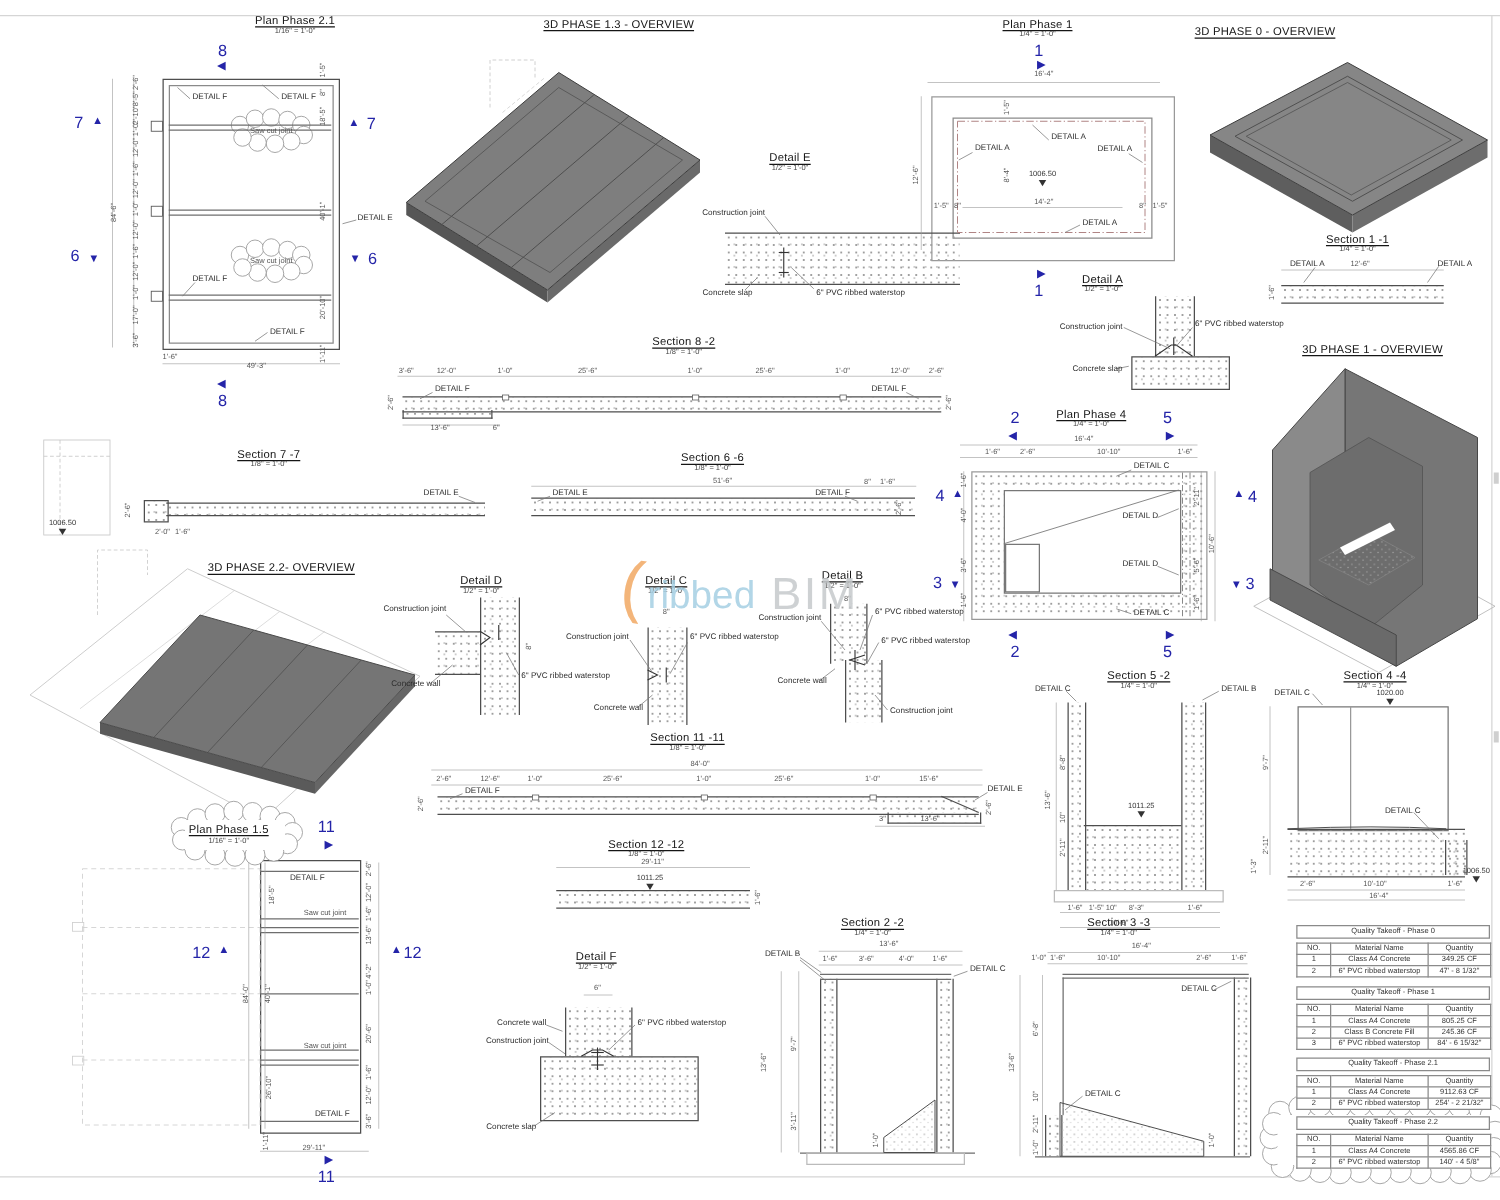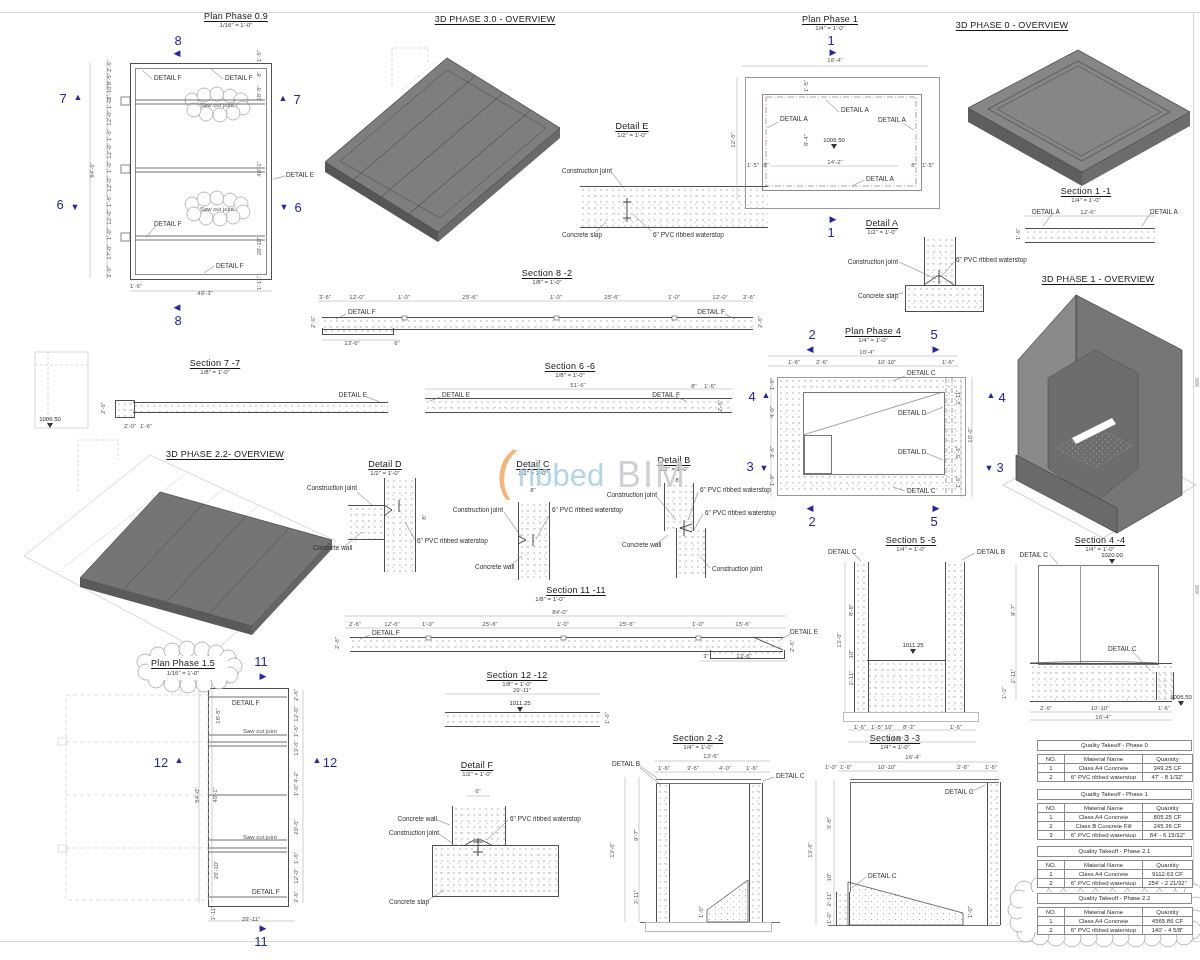--- a/index.html
+++ b/index.html
@@ -406,23 +406,23 @@
         <circle cx="1056" cy="937" r="9"></circle>
         <circle cx="1040" cy="936" r="9"></circle>
         <circle cx="1026" cy="933" r="9"></circle>
         <circle cx="1019" cy="923" r="9"></circle>
         <circle cx="1017" cy="910" r="9"></circle>
         <circle cx="1019" cy="899" r="9"></circle>
       <rect x="1022" y="892" width="168" height="40" fill="#fff" stroke="none"></rect>
     </g>
   </svg>
 
-  <div class="ttl" style="left:236px;top:11px">Plan Phase 0.9</div>
+  <div class="ttl" style="left:236px;top:11px">Plan Phase 2.1</div>
   <div class="scl" style="left:236px;top:22px">1/16" = 1'-0"</div>
-  <div class="ttl" style="left:495px;top:14px">3D PHASE 3.0 - OVERVIEW</div>
+  <div class="ttl" style="left:495px;top:14px">3D PHASE 1.3 - OVERVIEW</div>
   <div class="ttl" style="left:830px;top:14px">Plan Phase 1</div>
   <div class="scl" style="left:830px;top:25px">1/4" = 1'-0"</div>
   <div class="ttl" style="left:1012px;top:20px">3D PHASE 0 - OVERVIEW</div>
   <div class="ttl" style="left:1086px;top:186px">Section 1 -1</div>
   <div class="scl" style="left:1086px;top:197px">1/4" = 1'-0"</div>
   <div class="ttl" style="left:882px;top:218px">Detail A</div>
   <div class="scl" style="left:882px;top:229px">1/2" = 1'-0"</div>
   <div class="ttl" style="left:632px;top:121px">Detail E</div>
   <div class="scl" style="left:632px;top:132px">1/2" = 1'-0"</div>
   <div class="ttl" style="left:547px;top:268px">Section 8 -2</div>
@@ -434,33 +434,33 @@
   <div class="ttl" style="left:873px;top:326px">Plan Phase 4</div>
   <div class="scl" style="left:873px;top:337px">1/4" = 1'-0"</div>
   <div class="ttl" style="left:1098px;top:274px">3D PHASE 1 - OVERVIEW</div>
   <div class="ttl" style="left:225px;top:449px">3D PHASE 2.2- OVERVIEW</div>
   <div class="ttl" style="left:385px;top:459px">Detail D</div>
   <div class="scl" style="left:385px;top:470px">1/2" = 1'-0"</div>
   <div class="ttl" style="left:533px;top:459px">Detail C</div>
   <div class="scl" style="left:533px;top:470px">1/2" = 1'-0"</div>
   <div class="ttl" style="left:674px;top:455px">Detail B</div>
   <div class="scl" style="left:674px;top:466px">1/2" = 1'-0"</div>
-  <div class="ttl" style="left:576px;top:585px">Section 11 -11</div>
+  <div class="ttl" style="left:550px;top:585px">Section 11 -11</div>
   <div class="scl" style="left:550px;top:596px">1/8" = 1'-0"</div>
   <div class="ttl" style="left:517px;top:670px">Section 12 -12</div>
   <div class="scl" style="left:517px;top:681px">1/8" = 1'-0"</div>
   <div class="ttl" style="left:183px;top:658px">Plan Phase 1.5</div>
   <div class="scl" style="left:183px;top:670px">1/16" = 1'-0"</div>
   <div class="ttl" style="left:477px;top:760px">Detail F</div>
   <div class="scl" style="left:477px;top:771px">1/2" = 1'-0"</div>
   <div class="ttl" style="left:698px;top:733px">Section 2 -2</div>
   <div class="scl" style="left:698px;top:744px">1/4" = 1'-0"</div>
   <div class="ttl" style="left:895px;top:733px">Section 3 -3</div>
   <div class="scl" style="left:895px;top:744px">1/4" = 1'-0"</div>
-  <div class="ttl" style="left:911px;top:535px">Section 5 -5</div>
+  <div class="ttl" style="left:911px;top:535px">Section 5 -2</div>
   <div class="scl" style="left:911px;top:546px">1/4" = 1'-0"</div>
   <div class="ttl" style="left:1100px;top:535px">Section 4 -4</div>
   <div class="scl" style="left:1100px;top:546px">1/4" = 1'-0"</div>
 
   <div class="num" style="left:178px;top:40px">8</div>
   <div class="tri" style="left:177px;top:53px">◀</div>
   <div class="num" style="left:63px;top:98px">7</div>
   <div class="tri" style="left:78px;top:97px">▲</div>
   <div class="tri" style="left:283px;top:98px">▲</div>
   <div class="num" style="left:297px;top:99px">7</div>

